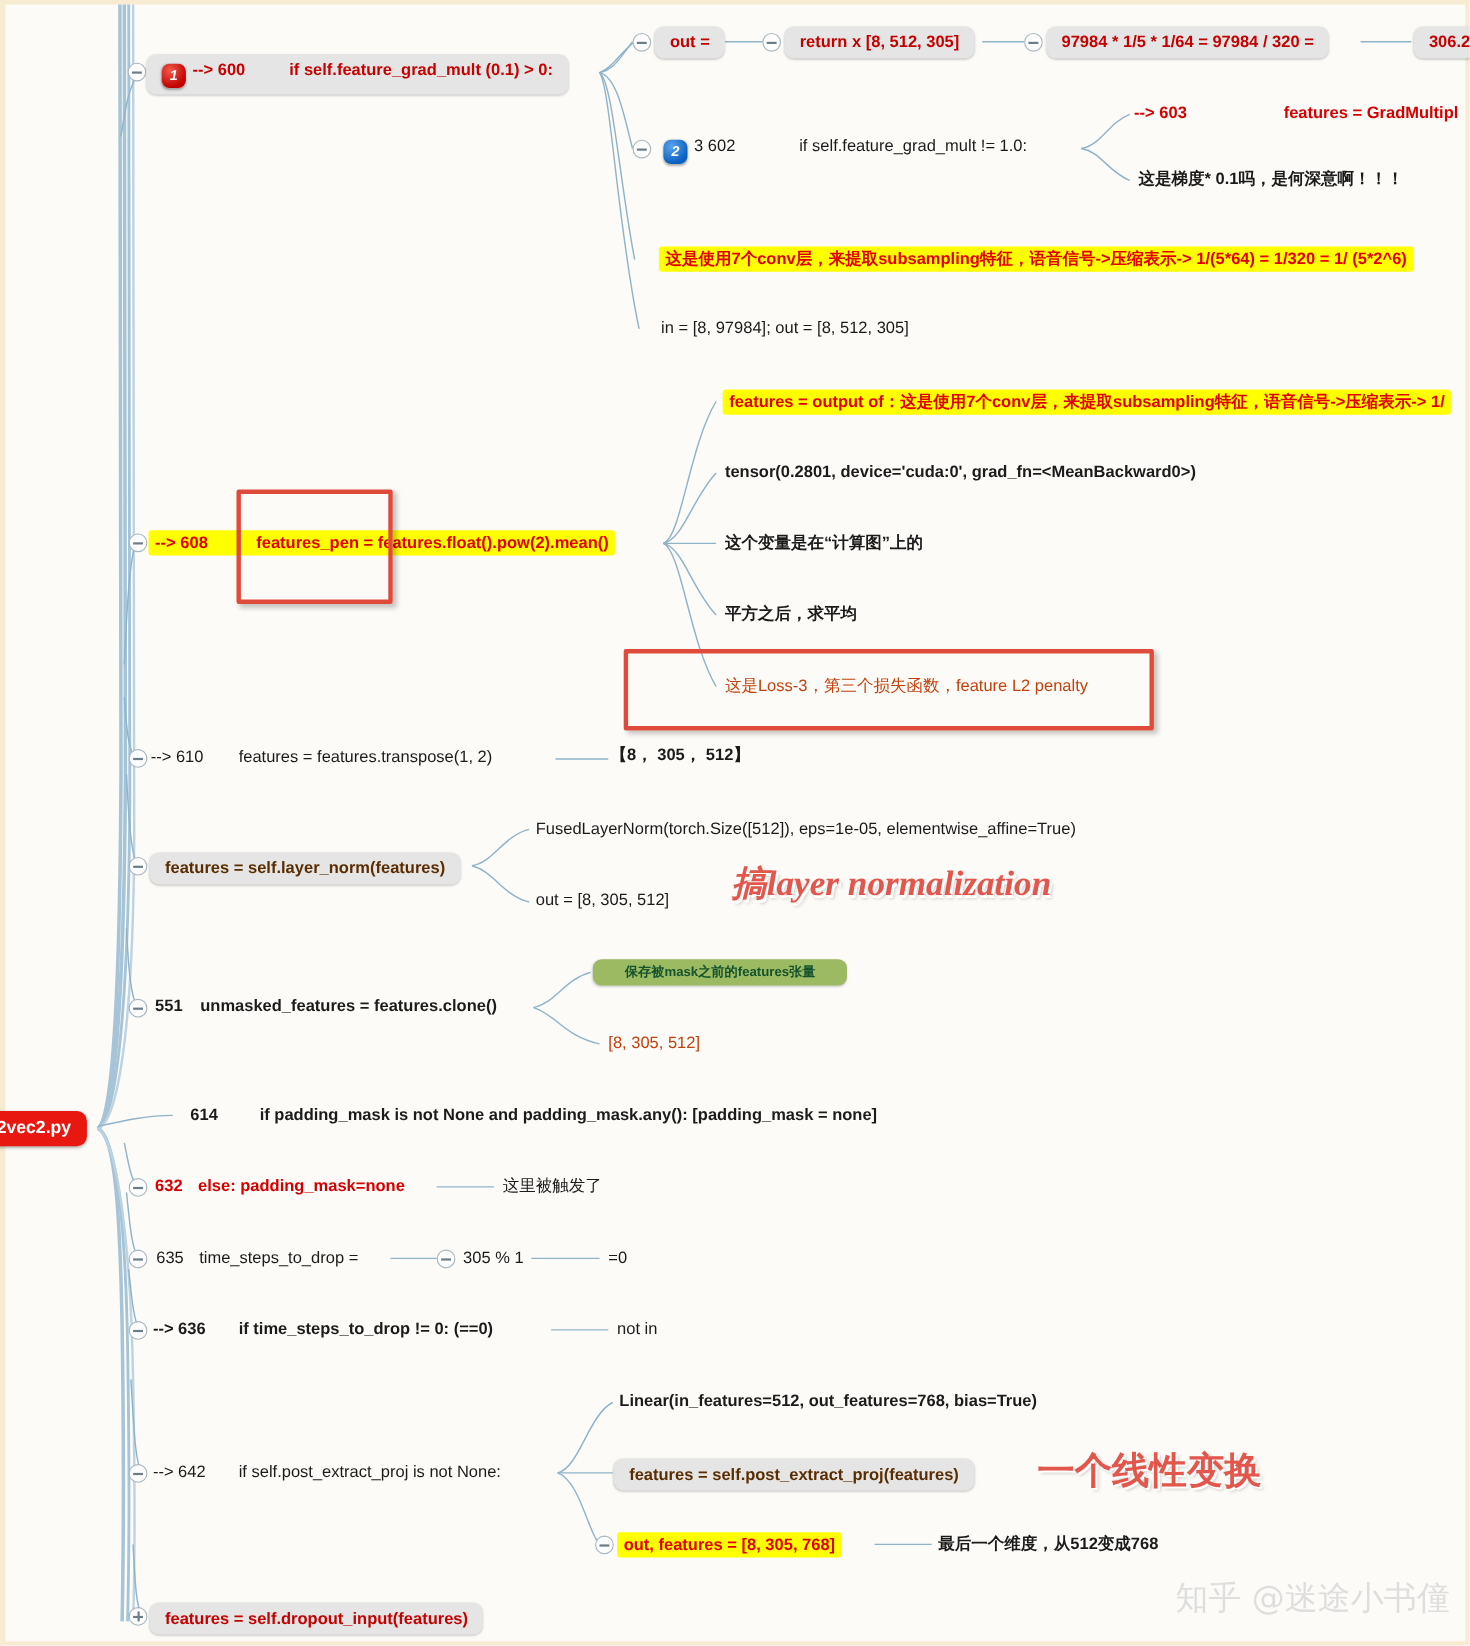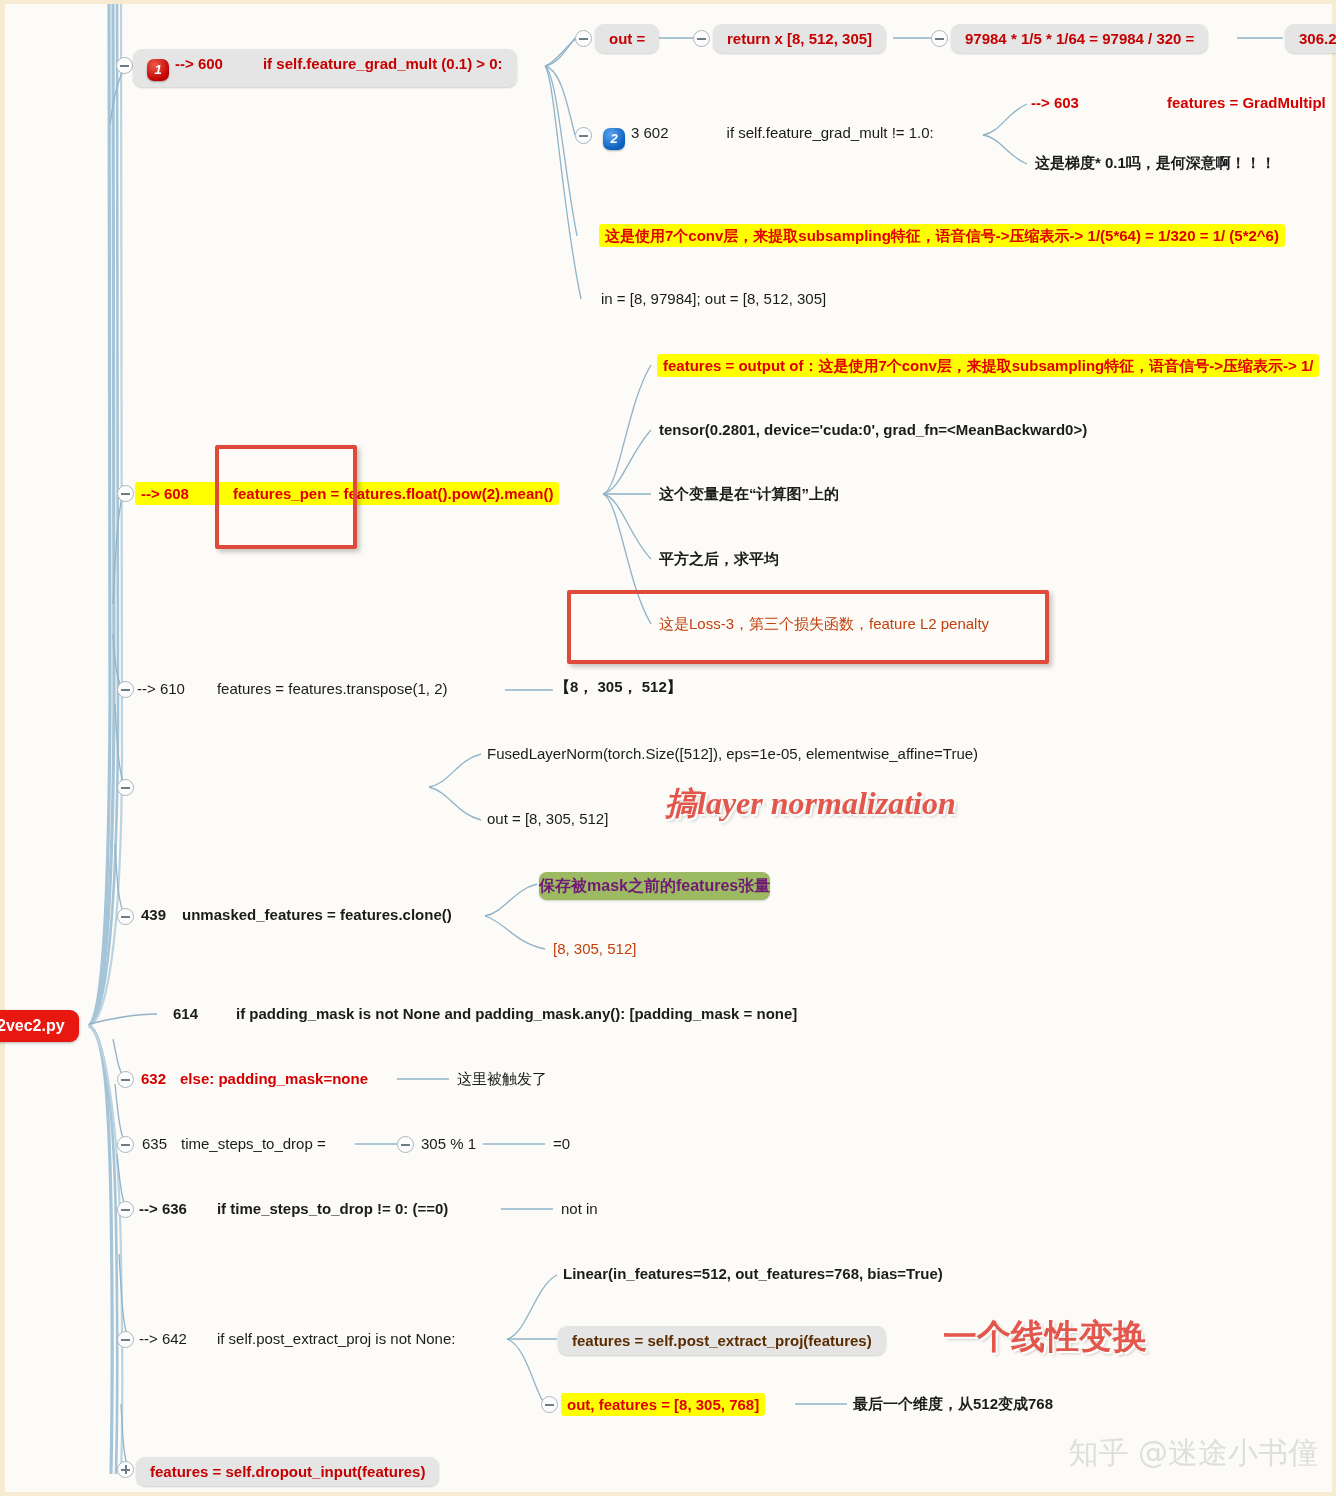--- a/index.html
+++ b/index.html
@@ -29,22 +29,22 @@
     padding:6px 14px;
     border-radius:9px;
     background:#e5e5e5;
     color:#c40000;
     font-weight:bold;
     font-size:15px;
     box-shadow:0 1px 2px rgba(0,0,0,.18);
   }
   .pill.dark{color:#5a2d00;}
   .pill-green{
-    display:inline-block;padding:5px 0;border-radius:8px;
-    background:#9bba62;color:#701a75;font-weight:bold;font-size:16px;
+    display:inline-block;padding:5px 29px;border-radius:8px;
+    background:#9bba62;color:#14532d;font-weight:bold;font-size:12px;
     box-shadow:0 1px 2px rgba(0,0,0,.18);
   }
   .hl-yellow{
     display:inline-block;background:#ffff00;color:#e00000;
     font-weight:bold;font-size:15px;padding:3px 6px;border-radius:3px;
   }
   .plain{color:#1b1b1b;font-size:15px;}
   .plain.b{font-weight:bold;}
   .plain.gray{color:#c2410c;text-align:right;}
   .red-b{color:#d40000;font-weight:bold;font-size:15px;}
@@ -259,31 +259,34 @@
 
   <div class="toggle" style="left:112px;top:677px;"></div>
   <div class="node" style="left:132px;top:676px;">
     <span class="plain">--&gt; 610</span><span style="display:inline-block;width:32px;"></span><span class="plain">features = features.transpose(1, 2)</span>
   </div>
   <div class="node" style="left:550px;top:674px;">
     <span class="plain b">【8， 305， 512】</span>
   </div>
 
   <div class="toggle" style="left:112px;top:775px;"></div>
+  <div class="node" style="left:131px;top:771px;">
+    <span class="pill dark">features = self.layer_norm(features)</span>
+  </div>
   <div class="node" style="left:482px;top:741px;">
     <span class="plain">FusedLayerNorm(torch.Size([512]), eps=1e-05, elementwise_affine=True)</span>
   </div>
   <div class="node" style="left:482px;top:806px;">
     <span class="plain">out = [8, 305, 512]</span>
   </div>
   <div class="stamp s1" style="left:660px;top:778px;">搞layer normalization</div>
 
   <div class="toggle" style="left:112px;top:904px;"></div>
   <div class="node" style="left:136px;top:902px;">
-    <span class="plain b">439</span><span style="display:inline-block;width:16px;"></span><span class="plain b">unmasked_features = features.clone()</span>
+    <span class="plain b">551</span><span style="display:inline-block;width:16px;"></span><span class="plain b">unmasked_features = features.clone()</span>
   </div>
   <div class="node" style="left:534px;top:868px;">
     <span class="pill-green">保存被mask之前的features张量</span>
   </div>
   <div class="node" style="left:548px;top:936px;">
     <span class="plain gray">[8, 305, 512]</span>
   </div>
 
   <div class="node" style="left:168px;top:1001px;">
     <span class="plain b">614</span><span style="display:inline-block;width:38px;"></span><span class="plain b">if padding_mask is not None and padding_mask.any(): [padding_mask = none]</span>

